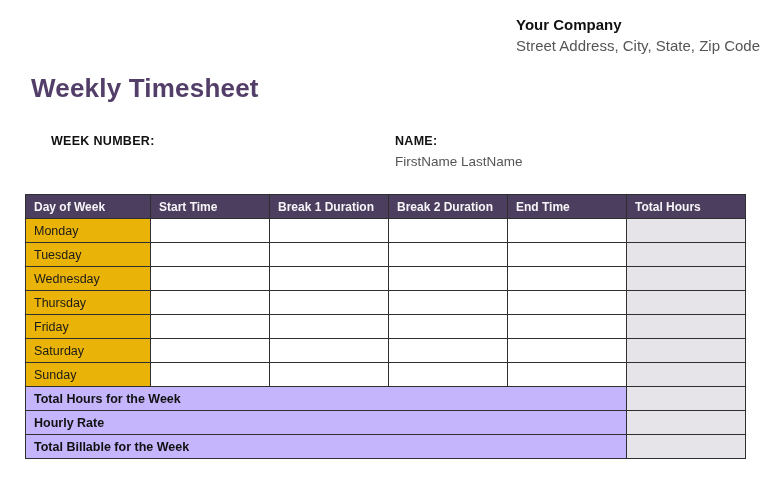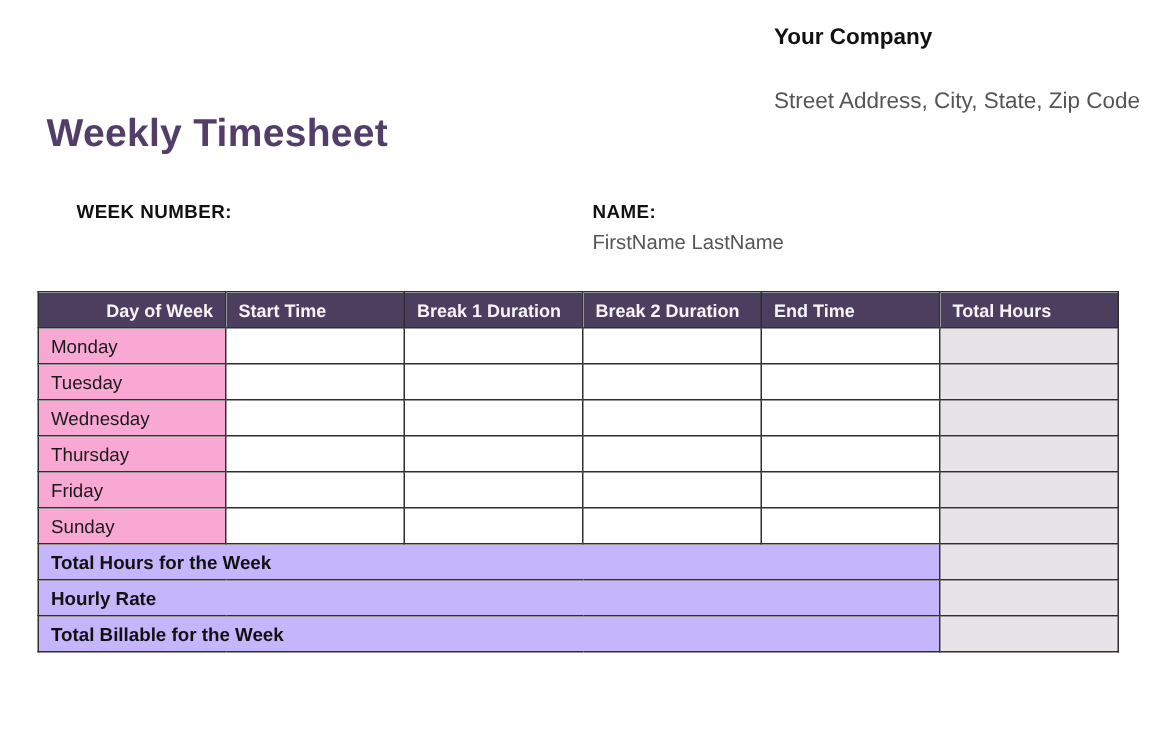--- a/index.html
+++ b/index.html
@@ -19,21 +19,20 @@
   .company-name {
     font-size: 15px;
     font-weight: bold;
     color: #111111;
     line-height: 1.4;
   }
   .company-address {
     font-size: 15px;
     color: #555555;
     line-height: 1.4;
-    margin-top: 22px;
   }
   .page-title {
     position: absolute;
     left: 31px;
     top: 73px;
     font-size: 26px;
     font-weight: bold;
     color: #523e68;
     letter-spacing: 0.2px;
   }
@@ -75,24 +74,24 @@
     white-space: nowrap;
   }
   table.timesheet thead th {
     background: #4c3e5e;
     color: #f7f5f9;
     font-weight: bold;
     font-size: 12px;
     text-align: left;
   }
   table.timesheet thead th.first {
-    text-align: right;
+    text-align: left;
     margin-left: 18px;
   }
-  td.day-cell { text-align: left; color: #1a1a1a; background: #f9a8d4; }
+  td.day-cell { text-align: left; color: #1a1a1a; background: #eab308; }
   td.entry-cell { background: #ffffff; }
   td.total-cell { background: #e6e4e9; }
   td.summary-label-cell {
     font-weight: bold;
     background: #c4b5fd;
     color: #111111;
   }
 </style>
 </head>
 <body>
@@ -168,20 +167,28 @@
     </tr>
     <tr>
       <td class="day-cell">Friday</td>
       <td class="entry-cell"></td>
       <td class="entry-cell"></td>
       <td class="entry-cell"></td>
       <td class="entry-cell"></td>
       <td class="total-cell"></td>
     </tr>
     <tr>
+      <td class="day-cell">Saturday</td>
+      <td class="entry-cell"></td>
+      <td class="entry-cell"></td>
+      <td class="entry-cell"></td>
+      <td class="entry-cell"></td>
+      <td class="total-cell"></td>
+    </tr>
+    <tr>
       <td class="day-cell">Sunday</td>
       <td class="entry-cell"></td>
       <td class="entry-cell"></td>
       <td class="entry-cell"></td>
       <td class="entry-cell"></td>
       <td class="total-cell"></td>
     </tr>
     <tr>
       <td class="summary-label-cell" colspan="5">Total Hours for the Week</td>
       <td class="total-cell"></td>

